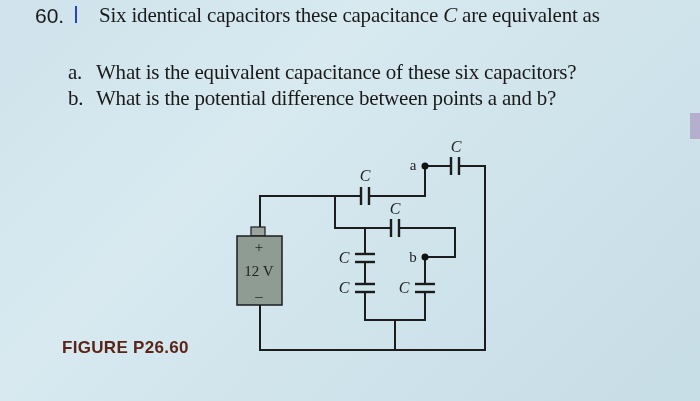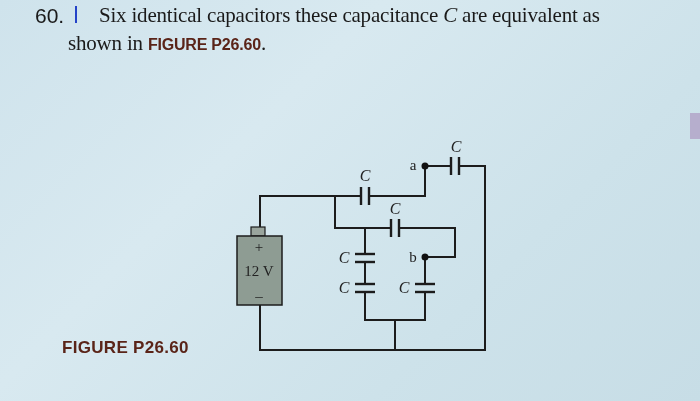--- a/index.html
+++ b/index.html
@@ -30,22 +30,25 @@
   </style>
 </head>
 <body>
 
 <div class="problem">
   <span class="pnum">60.</span>
   <span class="pbar"></span>
   <div class="line l1">
     <span>Six identical capacitors these capacitance </span><span class="italic">C</span><span> are equivalent as</span>
   </div>
-  <div class="line l2">
-    <span>shown in </span><span class="figref">FIGURE P26.60</span><span>.</span>
+  <div class="line l3">
+    <span class="qlabel">a.</span><span>What is the equivalent capacitance of these six capacitors?</span>
+  </div>
+  <div class="line l4">
+    <span class="qlabel">b.</span><span>What is the potential difference between points a and b?</span>
   </div>
 </div>
 
 <svg class="circuit" width="700" height="401">
   <g stroke="#1c1c1c" stroke-width="2" fill="none">
 
     <polyline points="260,230 260,196 361,196"></polyline>
     <polyline points="369,196 425,196 425,166"></polyline>
 
     <polyline points="425,166 451,166"></polyline>

